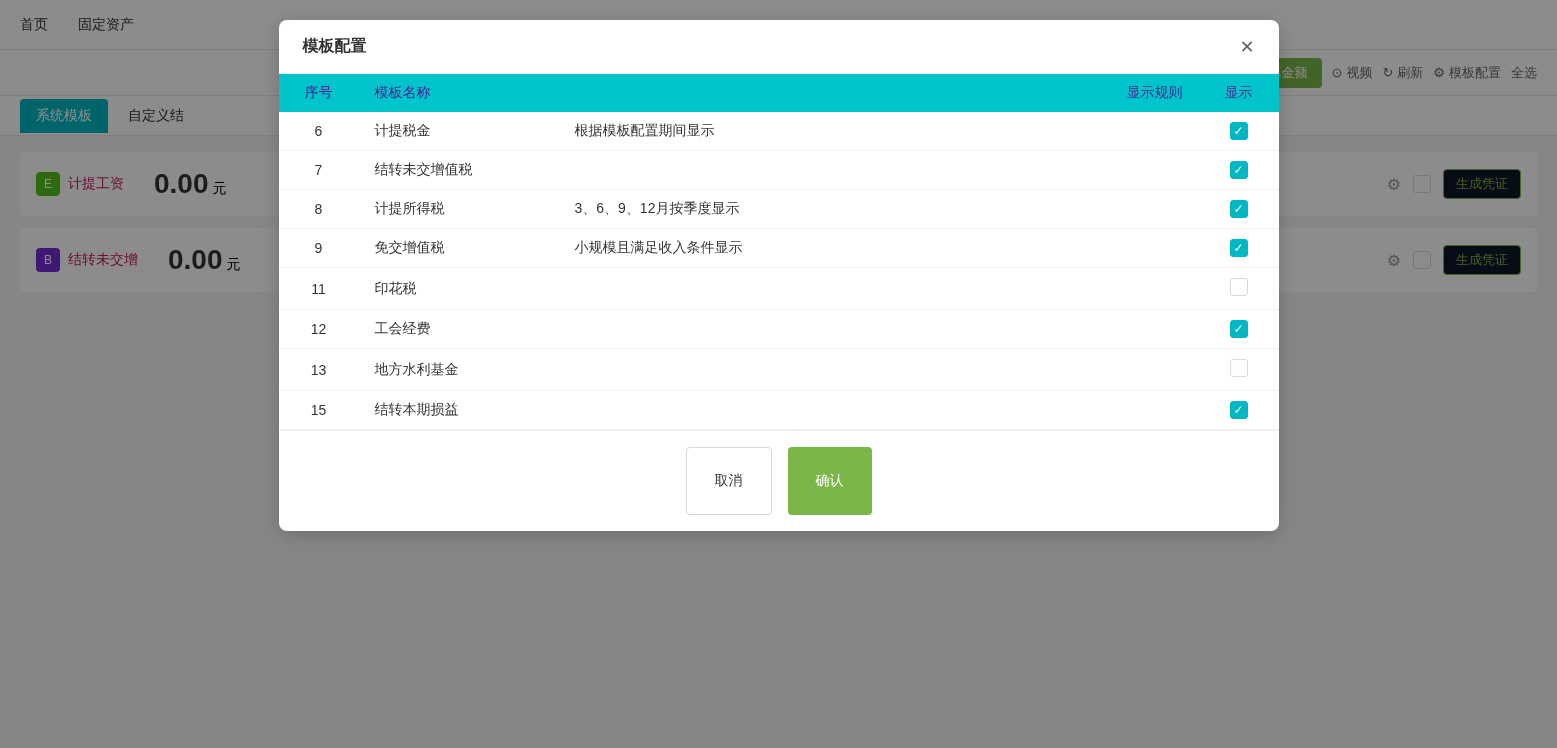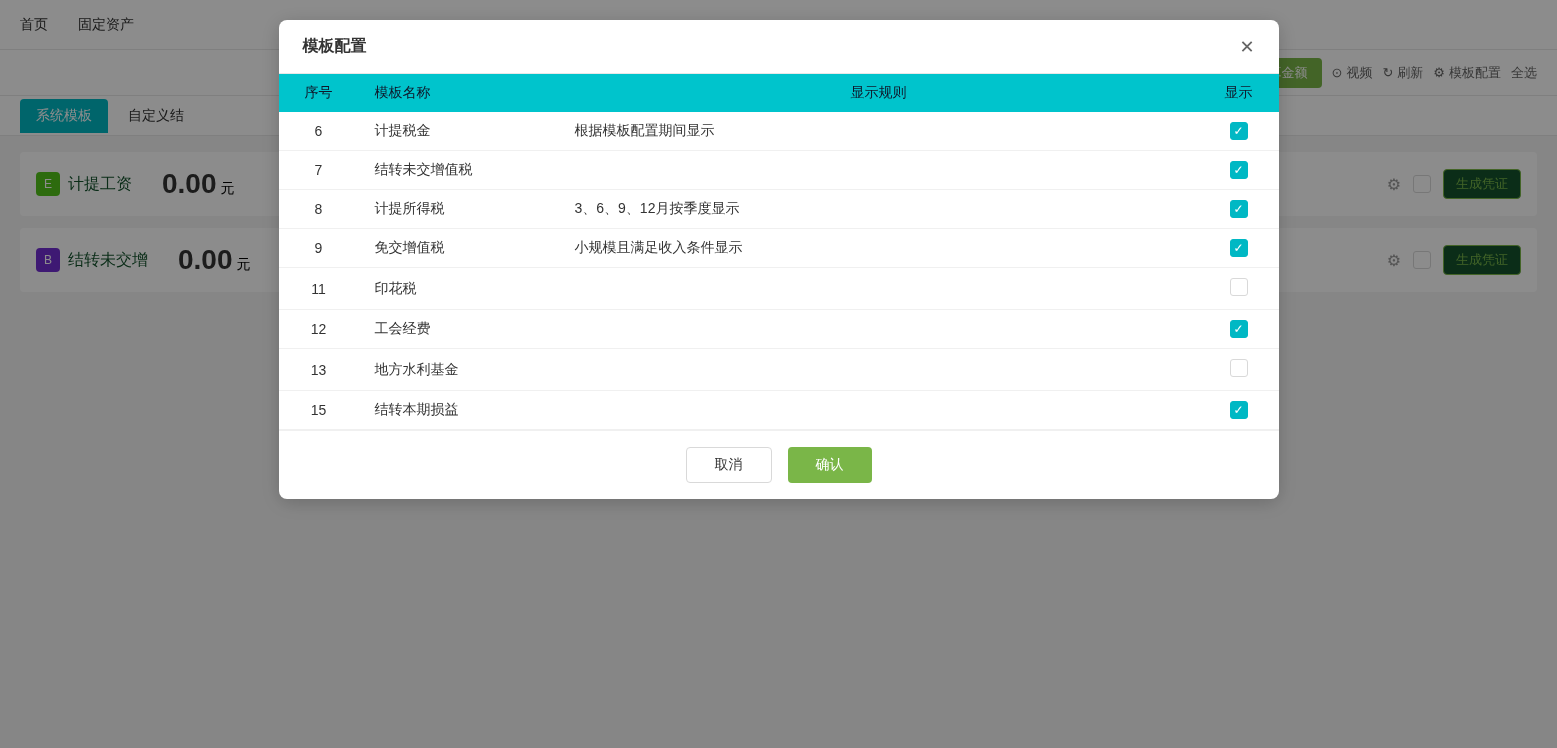--- a/index.html
+++ b/index.html
@@ -135,38 +135,38 @@
       border-radius: 4px;
       display: flex;
       align-items: center;
       justify-content: center;
       font-size: 12px;
       color: #fff;
     }
     .card-icon.green { background: #52c41a; }
     .card-icon.purple { background: #722ed1; }
     .card-title {
-      font-size: 16px;
-      color: #14532d;
+      font-size: 14px;
+      color: #be185d;
     }
     .card-amount {
       font-size: 28px;
       font-weight: bold;
       color: #333;
       margin-top: 28px;
     }
     .card-right {
       display: flex;
       align-items: center;
       gap: 12px;
     }
     .btn-gen {
       border: 1px solid #7ab648;
       color: #7ab648;
-      background: #14532d;
+      background: #0f172a;
       border-radius: 4px;
       padding: 5px 12px;
       cursor: pointer;
       font-size: 13px;
       font-family: Liberation Mono, monospace;
     }
     .gear-icon {
       color: #999;
       font-size: 16px;
       cursor: pointer;
@@ -223,31 +223,31 @@
       flex-direction: column;
     }
 
     
     .config-table {
       width: 100%;
       border-collapse: collapse;
     }
     .config-table thead tr {
       background: #00c4cc;
-      color: #0f172a;
+      color: #4c1d95;
     }
     .config-table thead th {
       padding: 10px 16px;
       text-align: center;
       font-size: 14px;
       font-weight: 500;
     }
     .config-table thead th:first-child { width: 80px; }
     .config-table thead th:nth-child(2) { width: 200px; text-align: left; }
-    .config-table thead th:nth-child(3) { text-align: center; }
+    .config-table thead th:nth-child(3) { text-align: right; }
     .config-table thead th:last-child { width: 80px; }
 
     .config-table tbody tr {
       border-bottom: 1px solid #f0f0f0;
     }
     .config-table tbody td {
       padding: 10px 16px;
       font-size: 14px;
       color: #333;
     }
@@ -297,21 +297,21 @@
       padding: 16px 24px;
       display: flex;
       justify-content: center;
       gap: 16px;
       border-top: 1px solid #f0f0f0;
     }
     .btn-cancel {
       background: #fff;
       border: 1px solid #d9d9d9;
       border-radius: 4px;
-      padding: 8px 28px;
+      padding: 24px 28px;
       font-size: 14px;
       cursor: pointer;
       color: #333;
       min-width: 80px;
     }
     .btn-confirm {
       background: #7ab648;
       border: none;
       border-radius: 4px;
       padding: 8px 28px;

